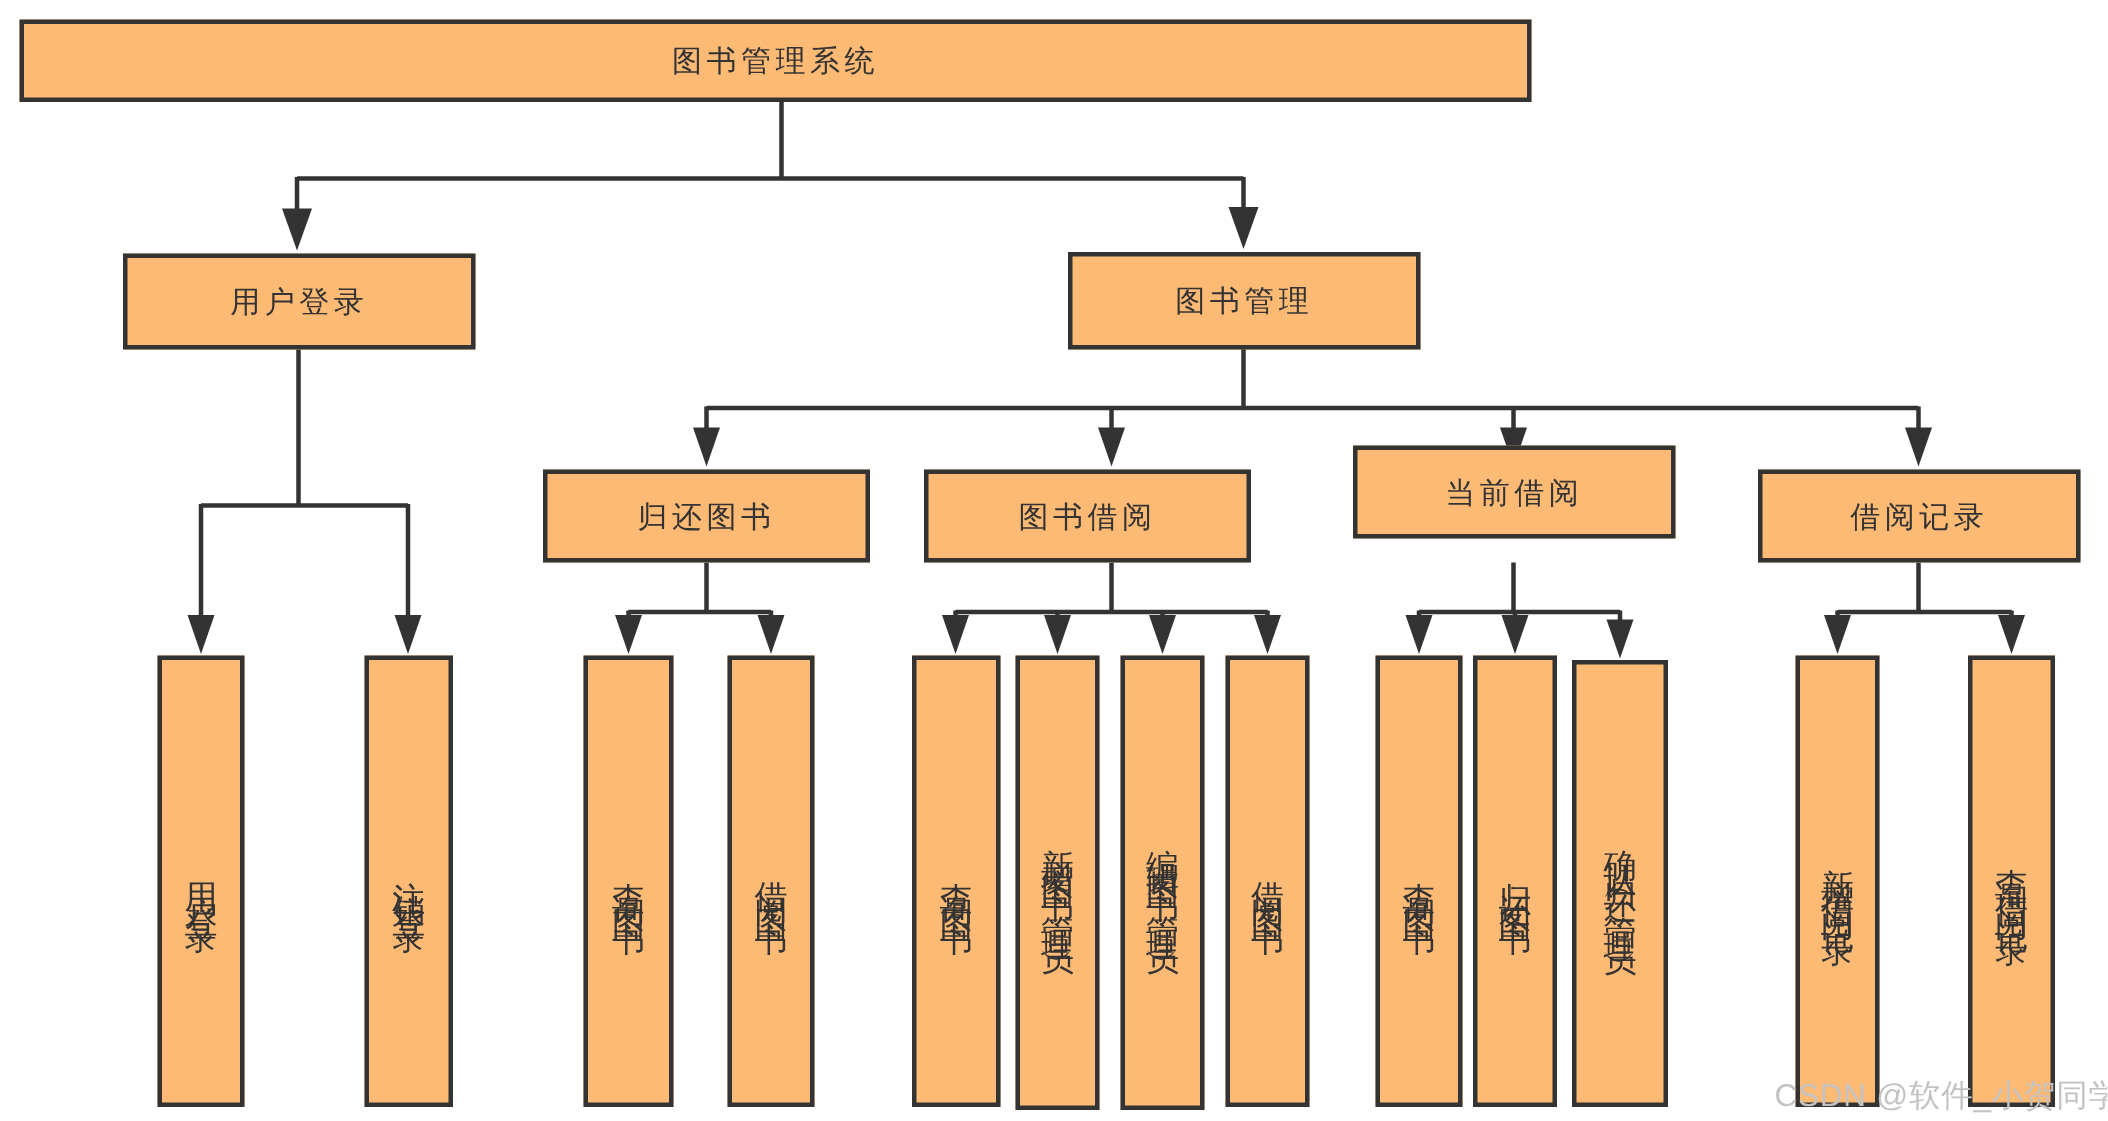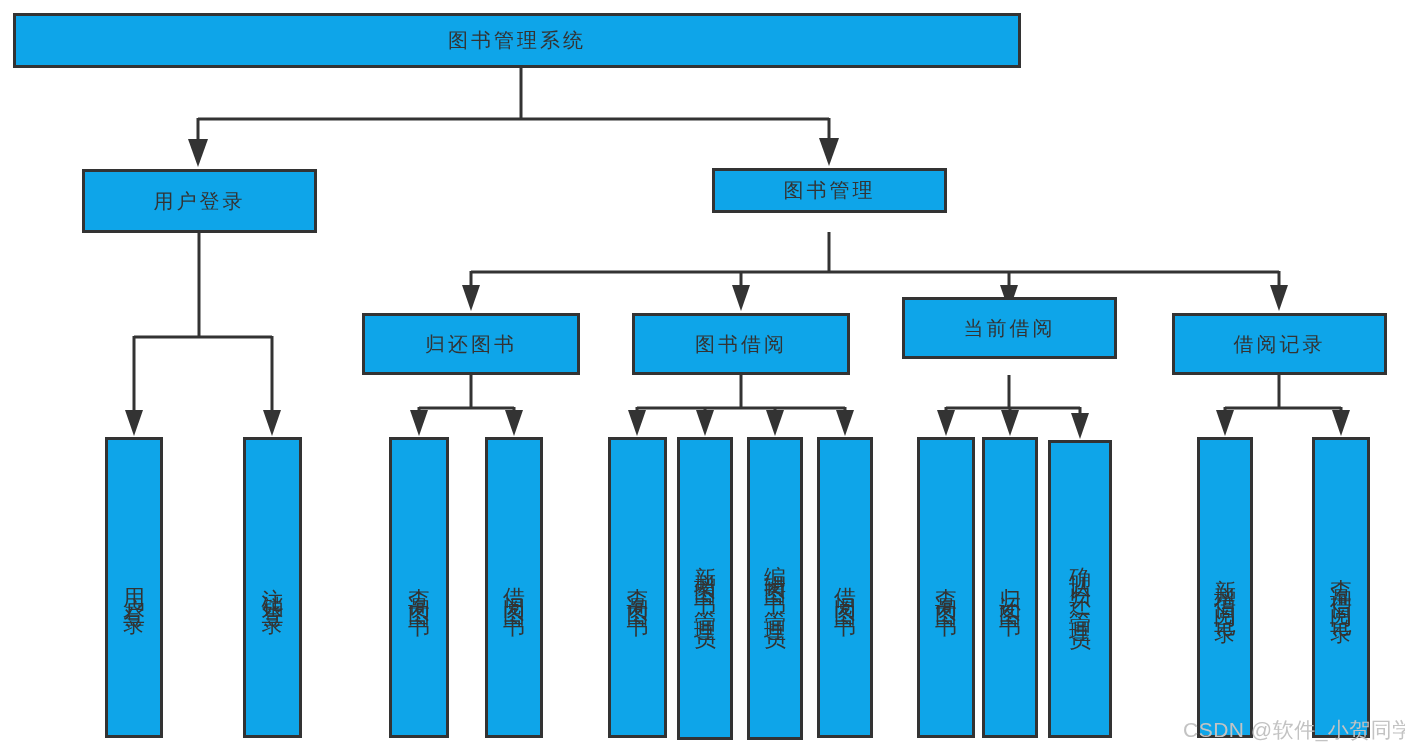--- a/index.html
+++ b/index.html
@@ -9,21 +9,21 @@
     background:#ffffff;
     font-family:"Liberation Sans","DejaVu Sans",sans-serif;
     color:#333333;
     overflow:hidden;
   }
   .connectors{position:absolute;left:0;top:0;z-index:1;}
   .node{
     position:absolute;
     box-sizing:border-box;
     border:3px solid #333333;
-    background:#0ea5e9;
+    background:#fdba74;
     display:flex;
     align-items:center;
     justify-content:center;
     z-index:2;
   }
   .hnode{
     font-size:20px;
     letter-spacing:3px;
     white-space:nowrap;
   }
@@ -111,24 +111,24 @@
       <polygon points="1001,410 1019,410 1010,436"></polygon>
       <polygon points="1071,413 1089,413 1080,439"></polygon>
       <polygon points="1216,410 1234,410 1225,436"></polygon>
       <polygon points="1332,410 1350,410 1341,436"></polygon>
     </g>
   </svg>
 
   <div class="node hnode" style="left:13px;top:13px;width:1008px;height:55px">图书管理系统</div>
 
   <div class="node hnode" style="left:82px;top:169px;width:235px;height:64px">用户登录</div>
-  <div class="node hnode" style="left:712px;top:168px;width:235px;height:45px">图书管理</div>
+  <div class="node hnode" style="left:712px;top:168px;width:235px;height:65px">图书管理</div>
 
   <div class="node hnode" style="left:362px;top:313px;width:218px;height:62px">归还图书</div>
-  <div class="node hnode" style="left:632px;top:313px;width:218px;height:62px">图书借阅</div>
+  <div class="node hnode" style="left:616px;top:313px;width:218px;height:62px">图书借阅</div>
   <div class="node hnode" style="left:902px;top:297px;width:215px;height:62px">当前借阅</div>
   <div class="node hnode" style="left:1172px;top:313px;width:215px;height:62px">借阅记录</div>
 
   <div class="node vnode" style="left:105px;top:437px;width:58px;height:301px">
     <span>用户登录</span>
     </div>
   <div class="node vnode" style="left:243px;top:437px;width:59px;height:301px">
     <span>注销登录</span>
     </div>
 

